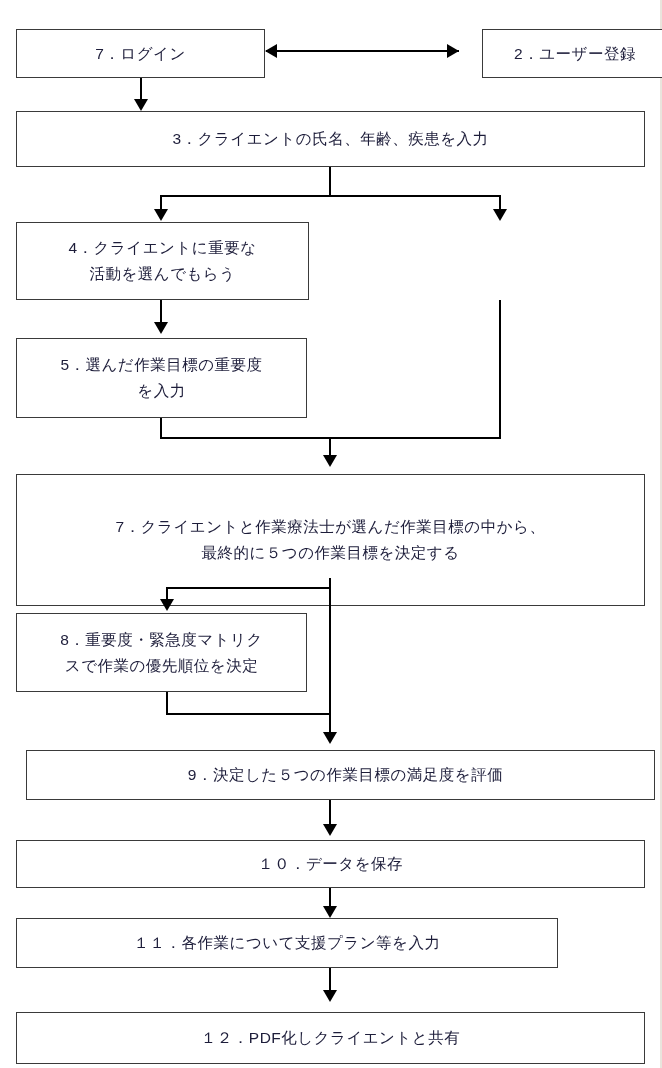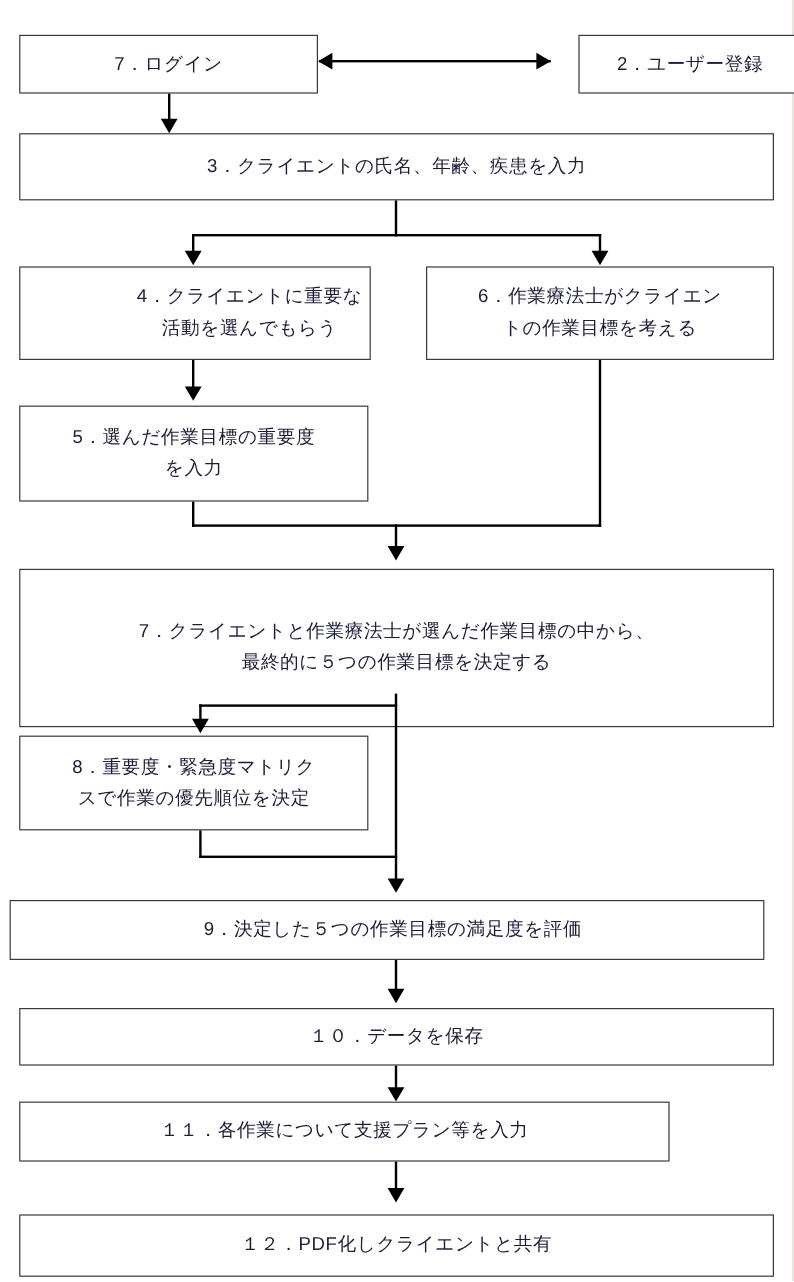--- a/index.html
+++ b/index.html
@@ -97,29 +97,25 @@
     <span class="label">3．クライエントの氏名、年齢、疾患を入力</span>
   </div>
 
   <div class="edge v" style="left:329px; top:167px; height:30px;"></div>
   <div class="edge h" style="left:160px; top:195px; width:341px;"></div>
   <div class="edge v" style="left:160px; top:195px; height:16px;"></div>
   <div class="arrowhead down" style="left:154px; top:209px;"></div>
   <div class="edge v" style="left:499px; top:195px; height:16px;"></div>
   <div class="arrowhead down" style="left:493px; top:209px;"></div>
 
-  <div class="node" style="left:16px; top:222px; width:293px; height:78px;justify-content:flex-end;">
+  <div class="node" style="left:16px; top:222px; width:293px; height:78px;">
     <span class="label">4．クライエントに重要な
 活動を選んでもらう</span>
   </div>
 
-  <div class="node" style="left:355px; top:222px; width:290px; height:78px;">
-    <span class="label">6．作業療法士がクライエン
-トの作業目標を考える</span>
-  </div>
 
   <div class="edge v" style="left:160px; top:300px; height:24px;"></div>
   <div class="arrowhead down" style="left:154px; top:322px;"></div>
 
   <div class="node" style="left:16px; top:338px; width:291px; height:80px;">
     <span class="label">5．選んだ作業目標の重要度
 を入力</span>
   </div>
 
   <div class="edge v" style="left:160px; top:418px; height:21px;"></div>
@@ -140,21 +136,21 @@
 
   <div class="node" style="left:16px; top:613px; width:291px; height:79px;">
     <span class="label">8．重要度・緊急度マトリク
 スで作業の優先順位を決定</span>
   </div>
 
   <div class="edge v" style="left:166px; top:692px; height:23px;"></div>
   <div class="edge h" style="left:166px; top:713px; width:165px;"></div>
   <div class="arrowhead down" style="left:323px; top:732px;"></div>
 
-  <div class="node" style="left:8px; top:750px; width:629px; height:50px;padding-left:16px;">
+  <div class="node" style="left:26px; top:750px; width:629px; height:50px;padding-left:16px;">
     <span class="label">9．決定した５つの作業目標の満足度を評価</span>
   </div>
 
   <div class="edge v" style="left:329px; top:800px; height:26px;"></div>
   <div class="arrowhead down" style="left:323px; top:824px;"></div>
 
   <div class="node" style="left:16px; top:840px; width:629px; height:48px;">
     <span class="label">１０．データを保存</span>
   </div>
 

